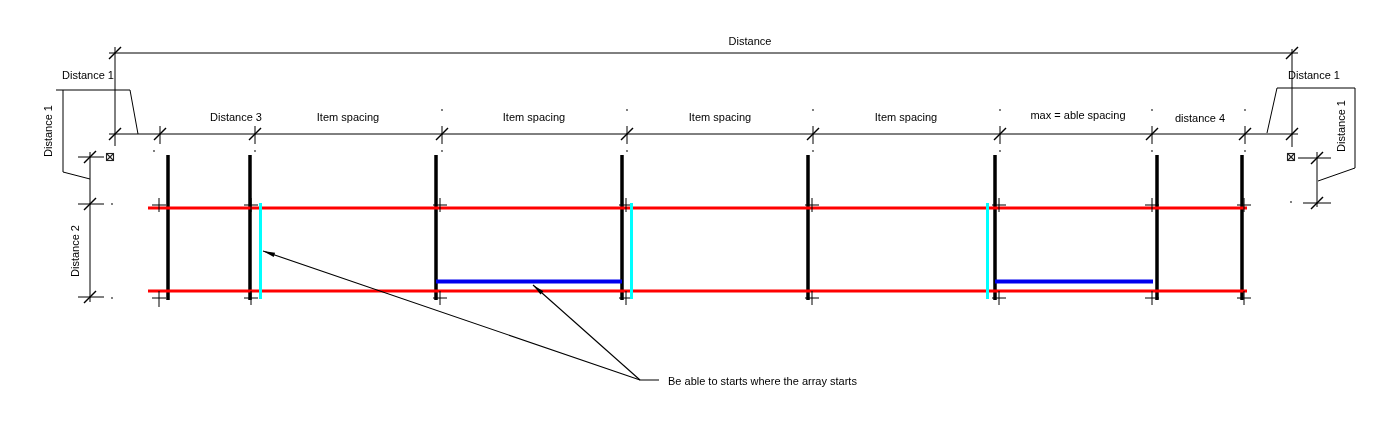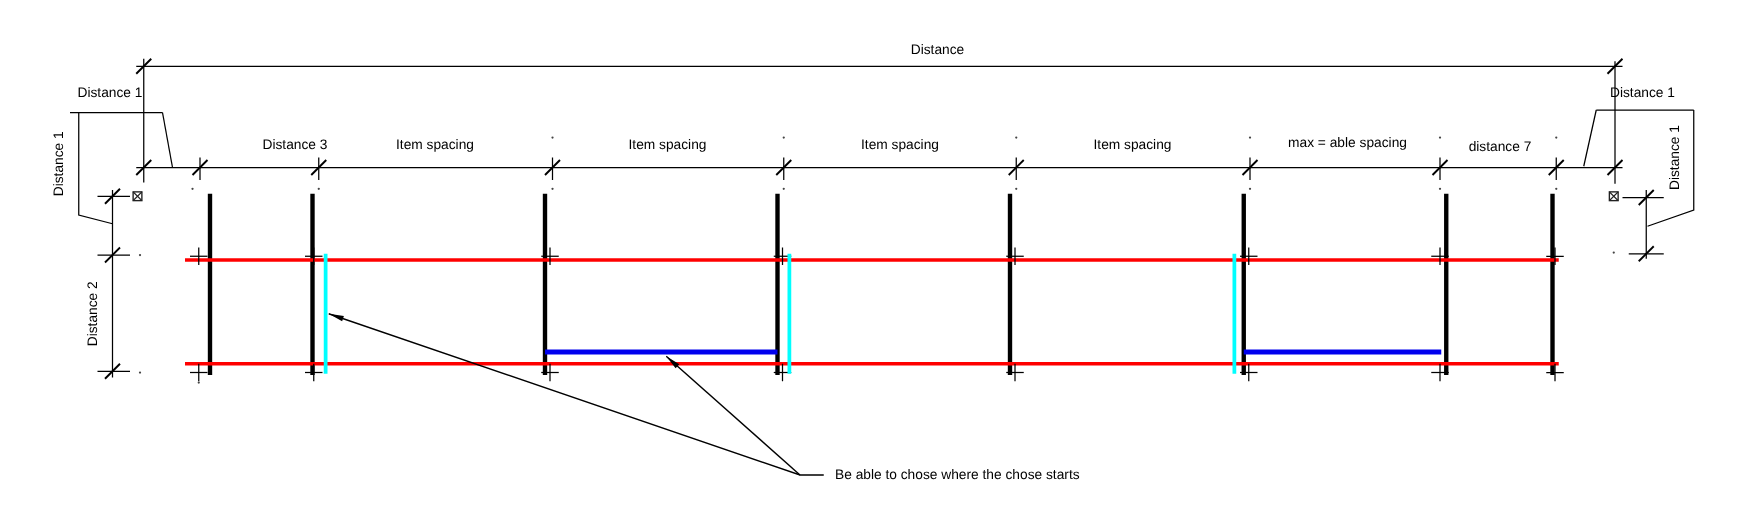--- a/index.html
+++ b/index.html
@@ -193,16 +193,16 @@
   <span class="lbl vert" style="left:48px;top:131px;">Distance 1</span>
   <span class="lbl vert" style="left:75px;top:251px;">Distance 2</span>
   <span class="lbl vert" style="left:1341px;top:126px;">Distance 1</span>
 
   <span class="lbl" style="left:204px;top:117px;margin-left:32px;">Distance 3</span>
   <span class="lbl" style="left:348px;top:117px;">Item spacing</span>
   <span class="lbl" style="left:534px;top:117px;">Item spacing</span>
   <span class="lbl" style="left:720px;top:117px;">Item spacing</span>
   <span class="lbl" style="left:906px;top:117px;">Item spacing</span>
   <span class="lbl" style="left:1078px;top:115px;">max = able spacing</span>
-  <span class="lbl" style="left:1200px;top:118px;">distance 7</span>
-
-  <span class="lbl anchor-left" style="left:668px;top:381px;">Be able to chose where the chose starts</span>
+  <span class="lbl" style="left:1200px;top:118px;">distance 4</span>
+
+  <span class="lbl anchor-left" style="left:668px;top:381px;">Be able to starts where the array starts</span>
 </div>
 
 </body></html>

